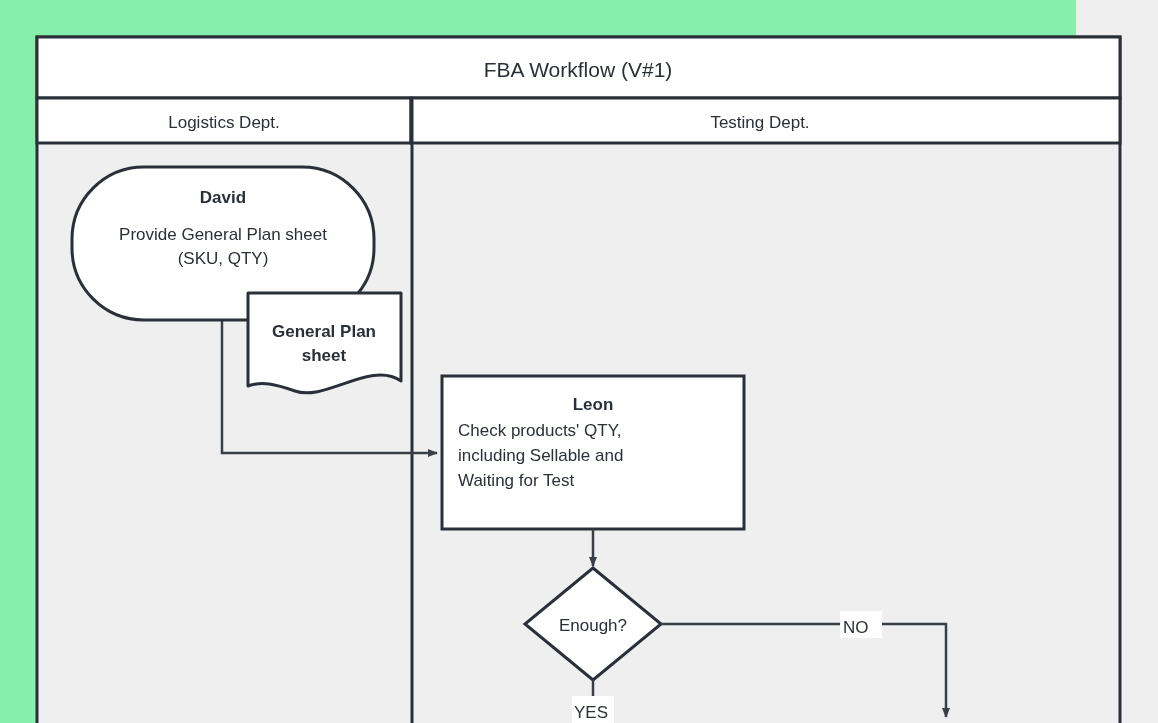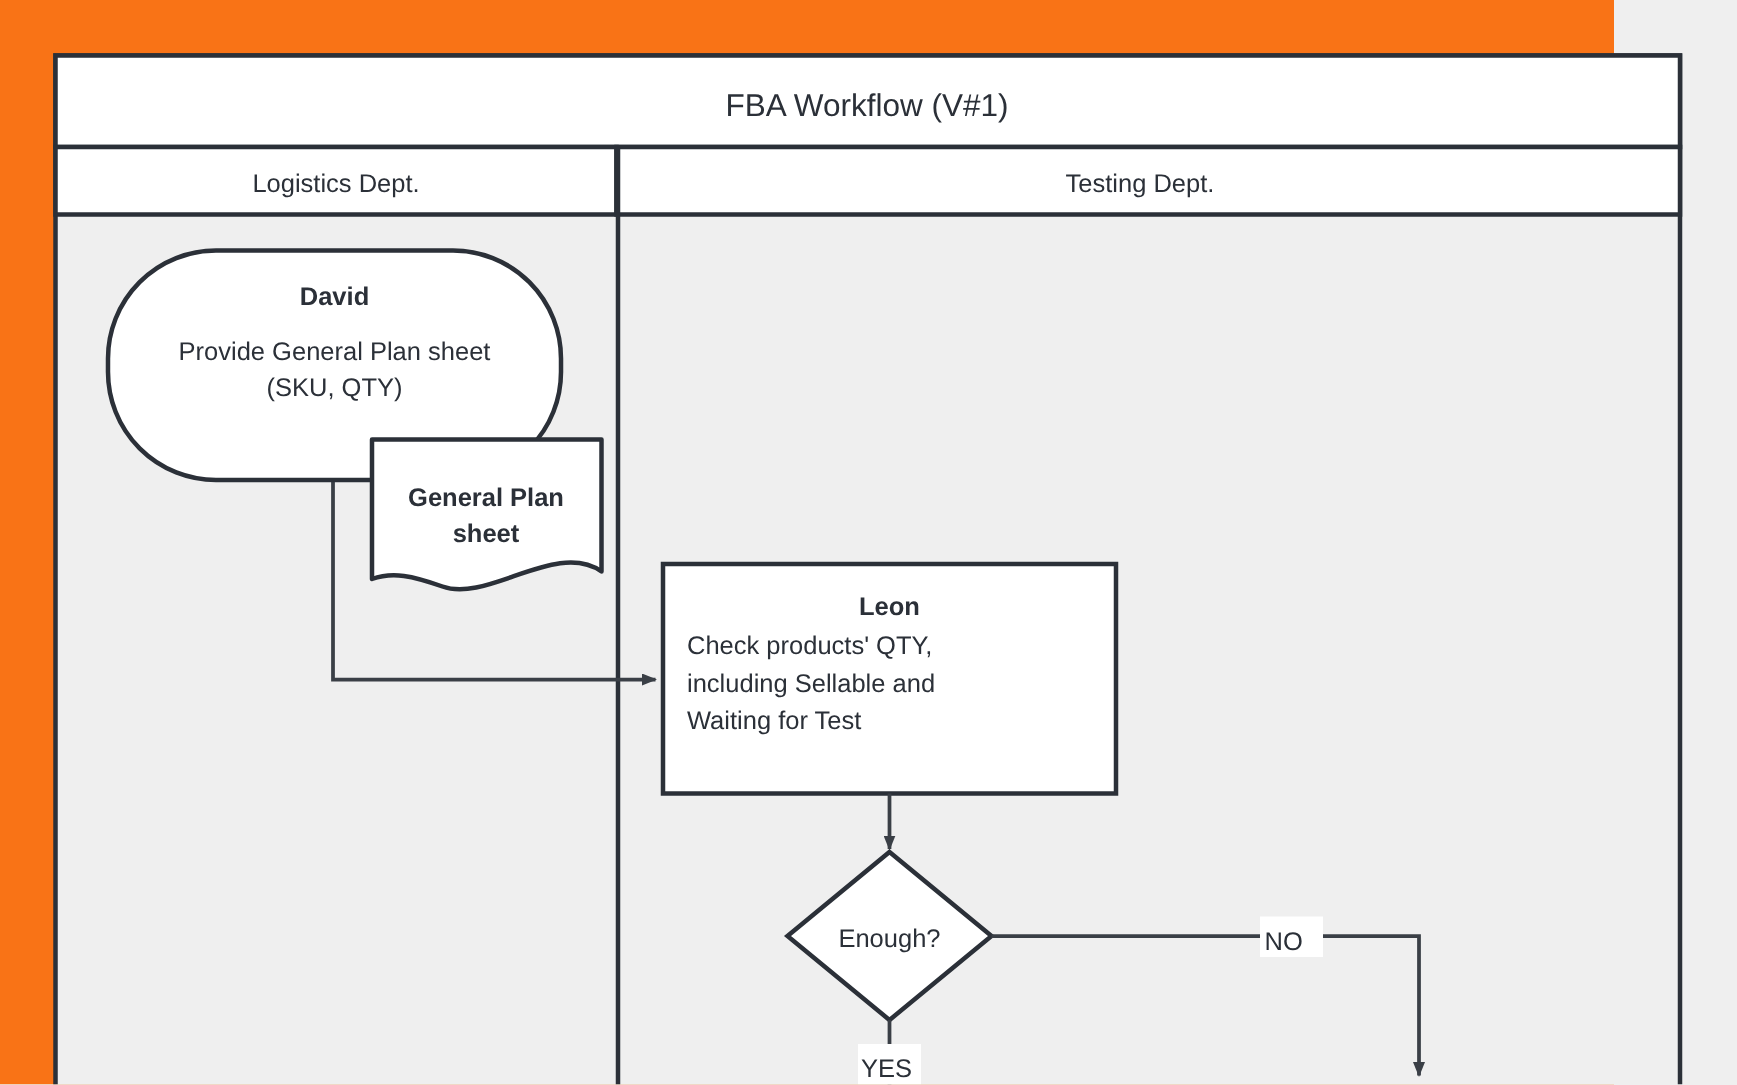--- a/index.html
+++ b/index.html
@@ -11,21 +11,21 @@
     width: 1158px;
     height: 723px;
     overflow: hidden;
     font-family: "Liberation Sans", sans-serif;
     color: #2b3038;
   }
   #canvas {
     position: relative;
     width: 1076px;
     height: 723px;
-    background: #f97316;
+    background: #86efac;
   }
   #diagram-svg {
     position: absolute;
     left: 0;
     top: 0;
     width: 1158px;
     height: 723px;
   }
   .pool-title-text {
     font-size: 21px;

